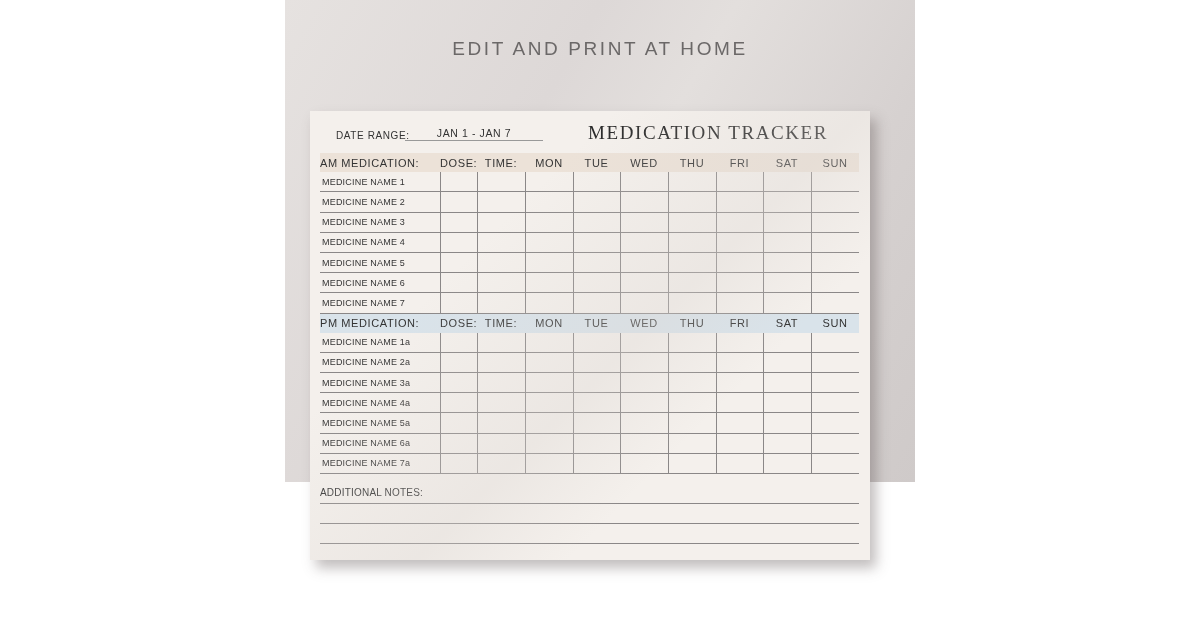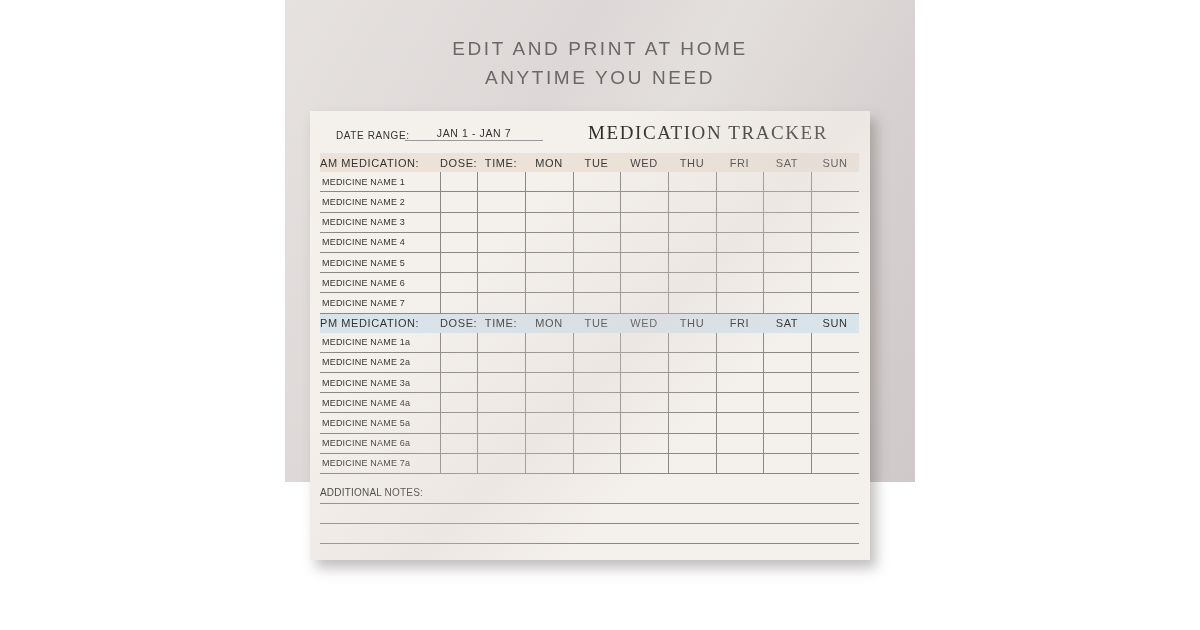--- a/index.html
+++ b/index.html
@@ -28,21 +28,20 @@
   tr.row td.name { border-left:none; font-size:9px; padding-left:2px; letter-spacing:0.2px; color:#333; }
   .notes-label { position:absolute; left:10px; top:376px; font-size:10px; color:#333; letter-spacing:0.2px; }
   .note-line { position:absolute; left:10px; width:539px; border-bottom:1px solid #8a8787; }
 </style>
 </head>
 <body>
 
 <div class="mockup">
   <div class="headline">
     <div>EDIT AND PRINT AT HOME</div>
-    <div>ANYTIME YOU NEED</div>
   </div>
 
   <div class="paper">
     <div class="date-label">DATE RANGE:</div>
     <div class="date-value">JAN 1 - JAN 7</div>
     <div class="title">MEDICATION TRACKER</div>
 
     <table>
       <colgroup>
         <col style="width:120px">

